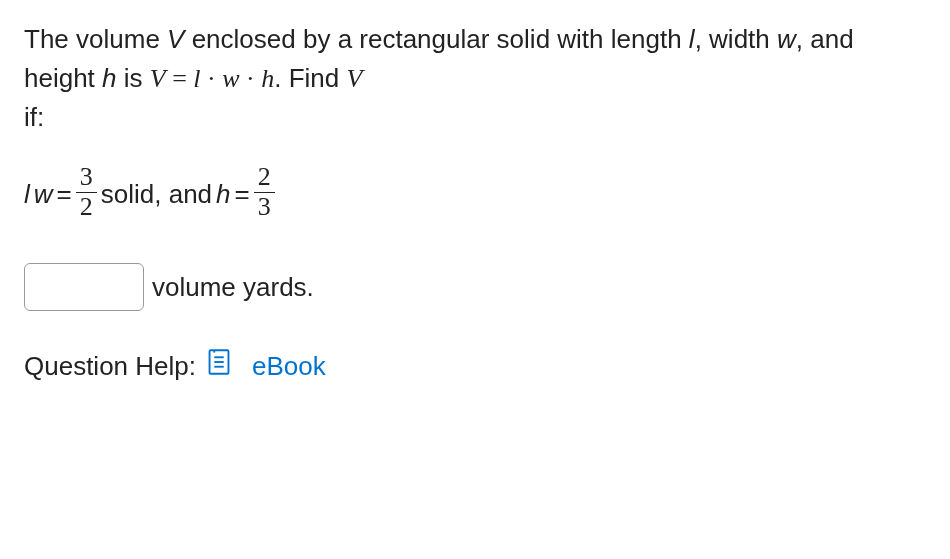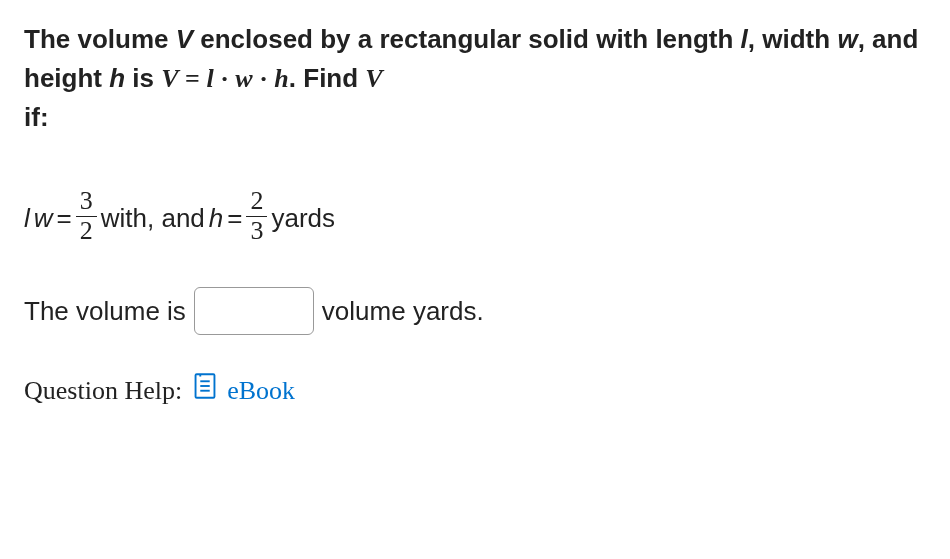--- a/index.html
+++ b/index.html
@@ -7,22 +7,21 @@
     margin: 0;
     padding: 20px 24px;
     font-family: Arial, Helvetica, sans-serif;
     font-size: 26px;
     color: #222;
     background: #fff;
     width: 950px;
     line-height: 1.5;
   }
   .question-text {
-    margin-bottom: 52px;
-    font-weight: bold;
+    margin-bottom: 28px;
   }
   .italic { font-style: italic; }
   .math { font-family: 'Times New Roman', serif; }
   .math-italic { font-family: 'Times New Roman', serif; font-style: italic; }
   .frac {
     display: inline-block;
     vertical-align: middle;
     text-align: center;
     font-family: 'Times New Roman', serif;
     font-size: 26px;
@@ -50,27 +49,26 @@
     height: 48px;
     border: 1px solid #999;
     border-radius: 6px;
     font-size: 22px;
     padding: 4px 8px;
   }
   .help-line {
     display: flex;
     align-items: center;
     gap: 12px;
-    font-family: Liberation Serif, serif;
   }
   .ebook-link {
     color: #0073cf;
     display: inline-flex;
     align-items: center;
-    gap: 11px;
+    gap: 22px;
     cursor: pointer;
   }
   .ebook-link svg { width: 22px; height: 26px; }
 </style>
 </head>
 <body>
 
 <div class="question-text">
   <span>The volume </span><span class="italic">V</span><span> enclosed by a rectangular solid with length </span><span class="italic">l</span><span>, width </span><span class="italic">w</span><span>, and height </span><span class="italic">h</span><span> is </span><span class="math-italic">V</span><span class="math"> = </span><span class="math-italic">l</span><span class="math"> · </span><span class="math-italic">w</span><span class="math"> · </span><span class="math-italic">h</span><span>. Find </span><span class="math-italic">V</span>
   <br>
@@ -78,32 +76,30 @@
 </div>
 
 <div class="given-line">
   <span class="italic">l</span>
   <span class="italic">w</span>
     <span> = </span>
   <span class="frac">
     <span class="num">3</span>
     <span class="den">2</span>
   </span>
-  <span> with, and </span>
+  <span> solid, and </span>
   <span class="italic">h</span>
     <span> = </span>
   <span class="frac">
     <span class="num">2</span>
     <span class="den">3</span>
   </span>
-  <span> yards</span>
 </div>
 
 <div class="answer-line">
-  <span>The volume is</span>
   <input type="text" class="answer-input" style="">
   <span>volume yards.</span>
 </div>
 
 <div class="help-line">
   <span>Question Help:</span>
   <span class="ebook-link">
     <span>
       <svg viewBox="0 0 18 22" fill="none" stroke="#0073cf" stroke-width="1.6">
         <rect x="1" y="1" width="16" height="20" rx="1"></rect>

